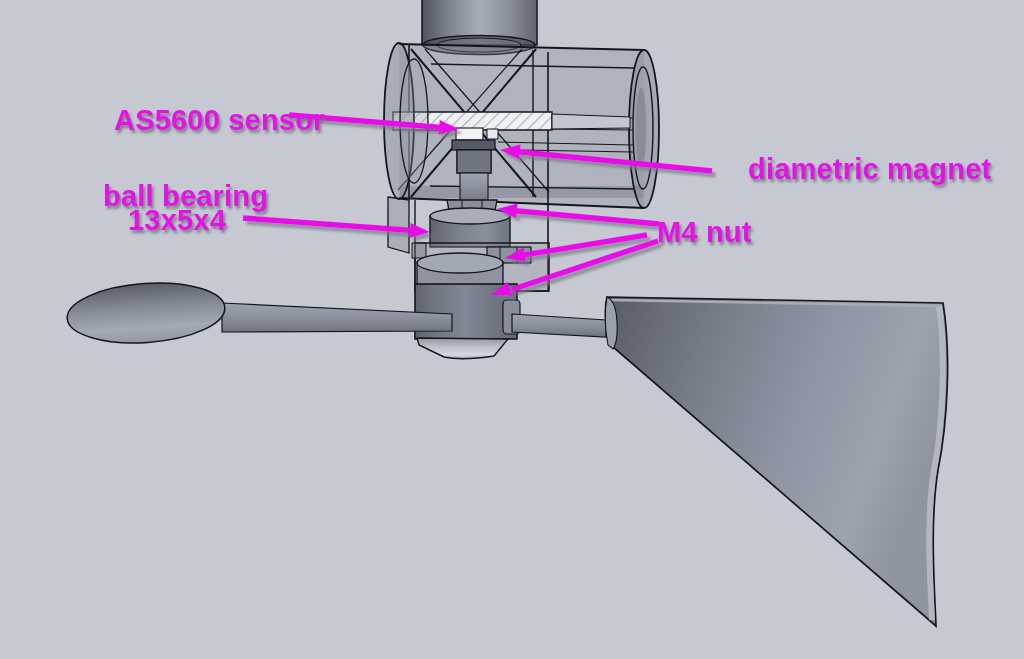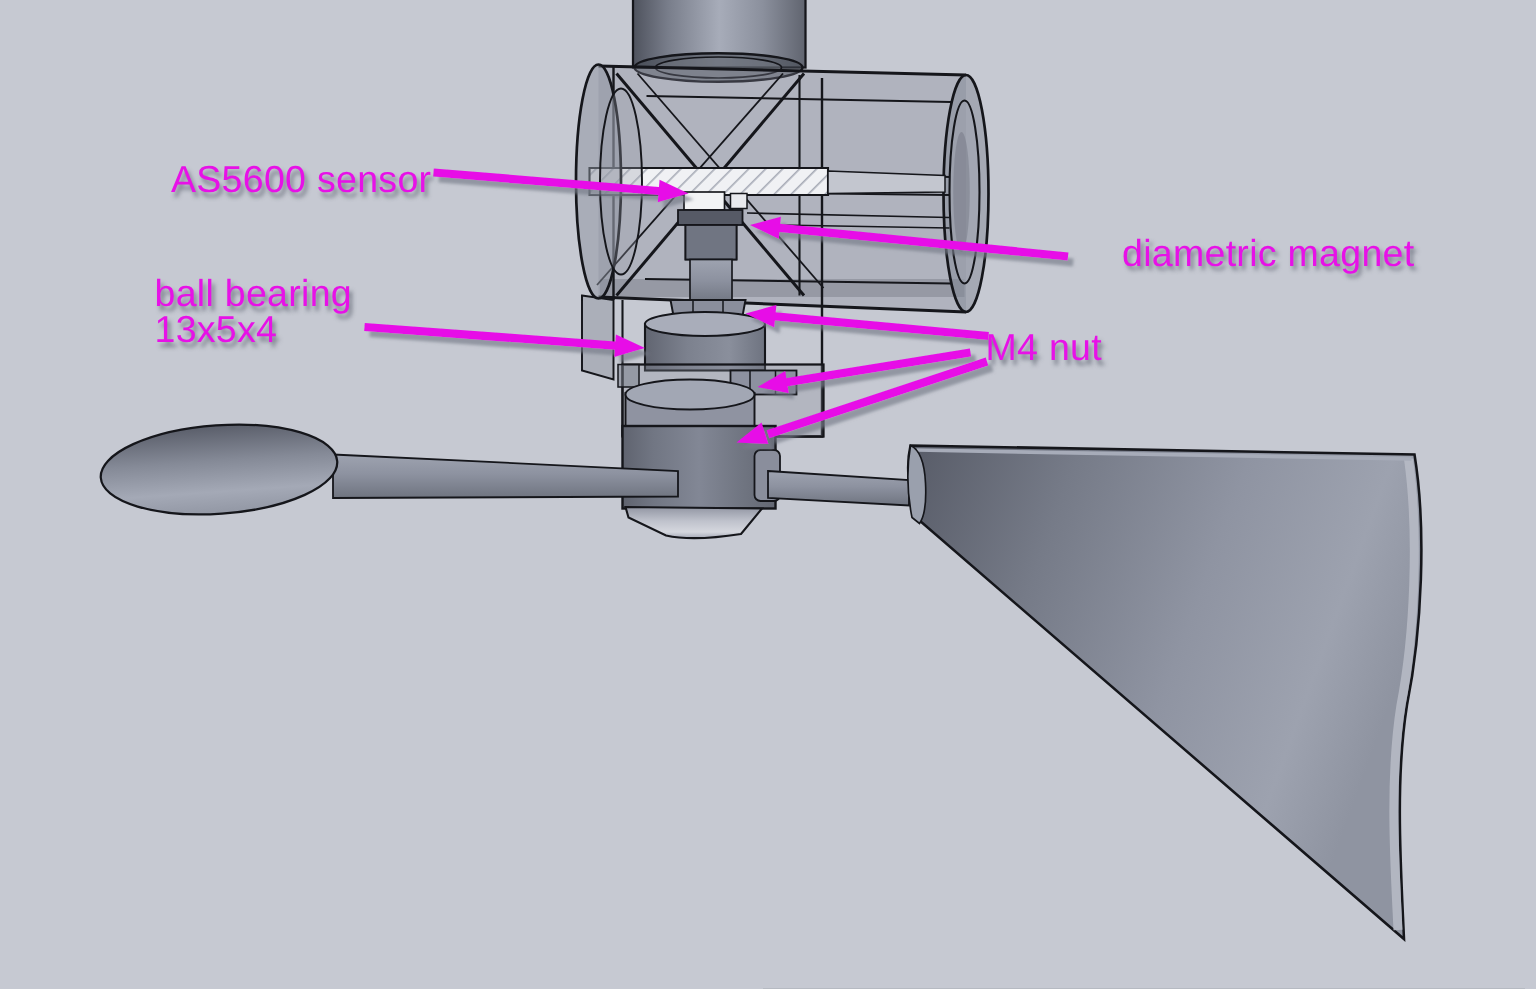--- a/index.html
+++ b/index.html
@@ -5,26 +5,26 @@
   :root { --accent:#E711E7; --bg:#C6C9D2; }
   html,body { margin:0; padding:0; }
   body { background:#9aa0a8; font-family:"Liberation Sans", sans-serif; }
   .stage {
     position:relative; width:1024px; height:659px; overflow:hidden;
     background:var(--bg);
   }
   .stage svg { position:absolute; left:0; top:0; }
   .label {
     position:absolute; color:var(--accent);
-    font-weight:normal; font-size:25px; line-height:24px;
+    font-weight:bold; font-size:29px; line-height:24px;
     letter-spacing:0.2px; white-space:nowrap;
     text-shadow: 2px 3px 3px rgba(110,115,128,0.85);
     user-select:none;
   }
-  .label.center { text-align:left; }
+  .label.center { text-align:center; }
   .edge { stroke:#15161B; fill:none; }
   .arrow-line { stroke:var(--accent); stroke-width:5.5; fill:none; }
   .arrow-head { fill:var(--accent); stroke:none; }
 </style>
 </head>
 <body>
 
 <div class="stage">
 
   <svg width="1024" height="659" viewBox="0 0 1024 659">

